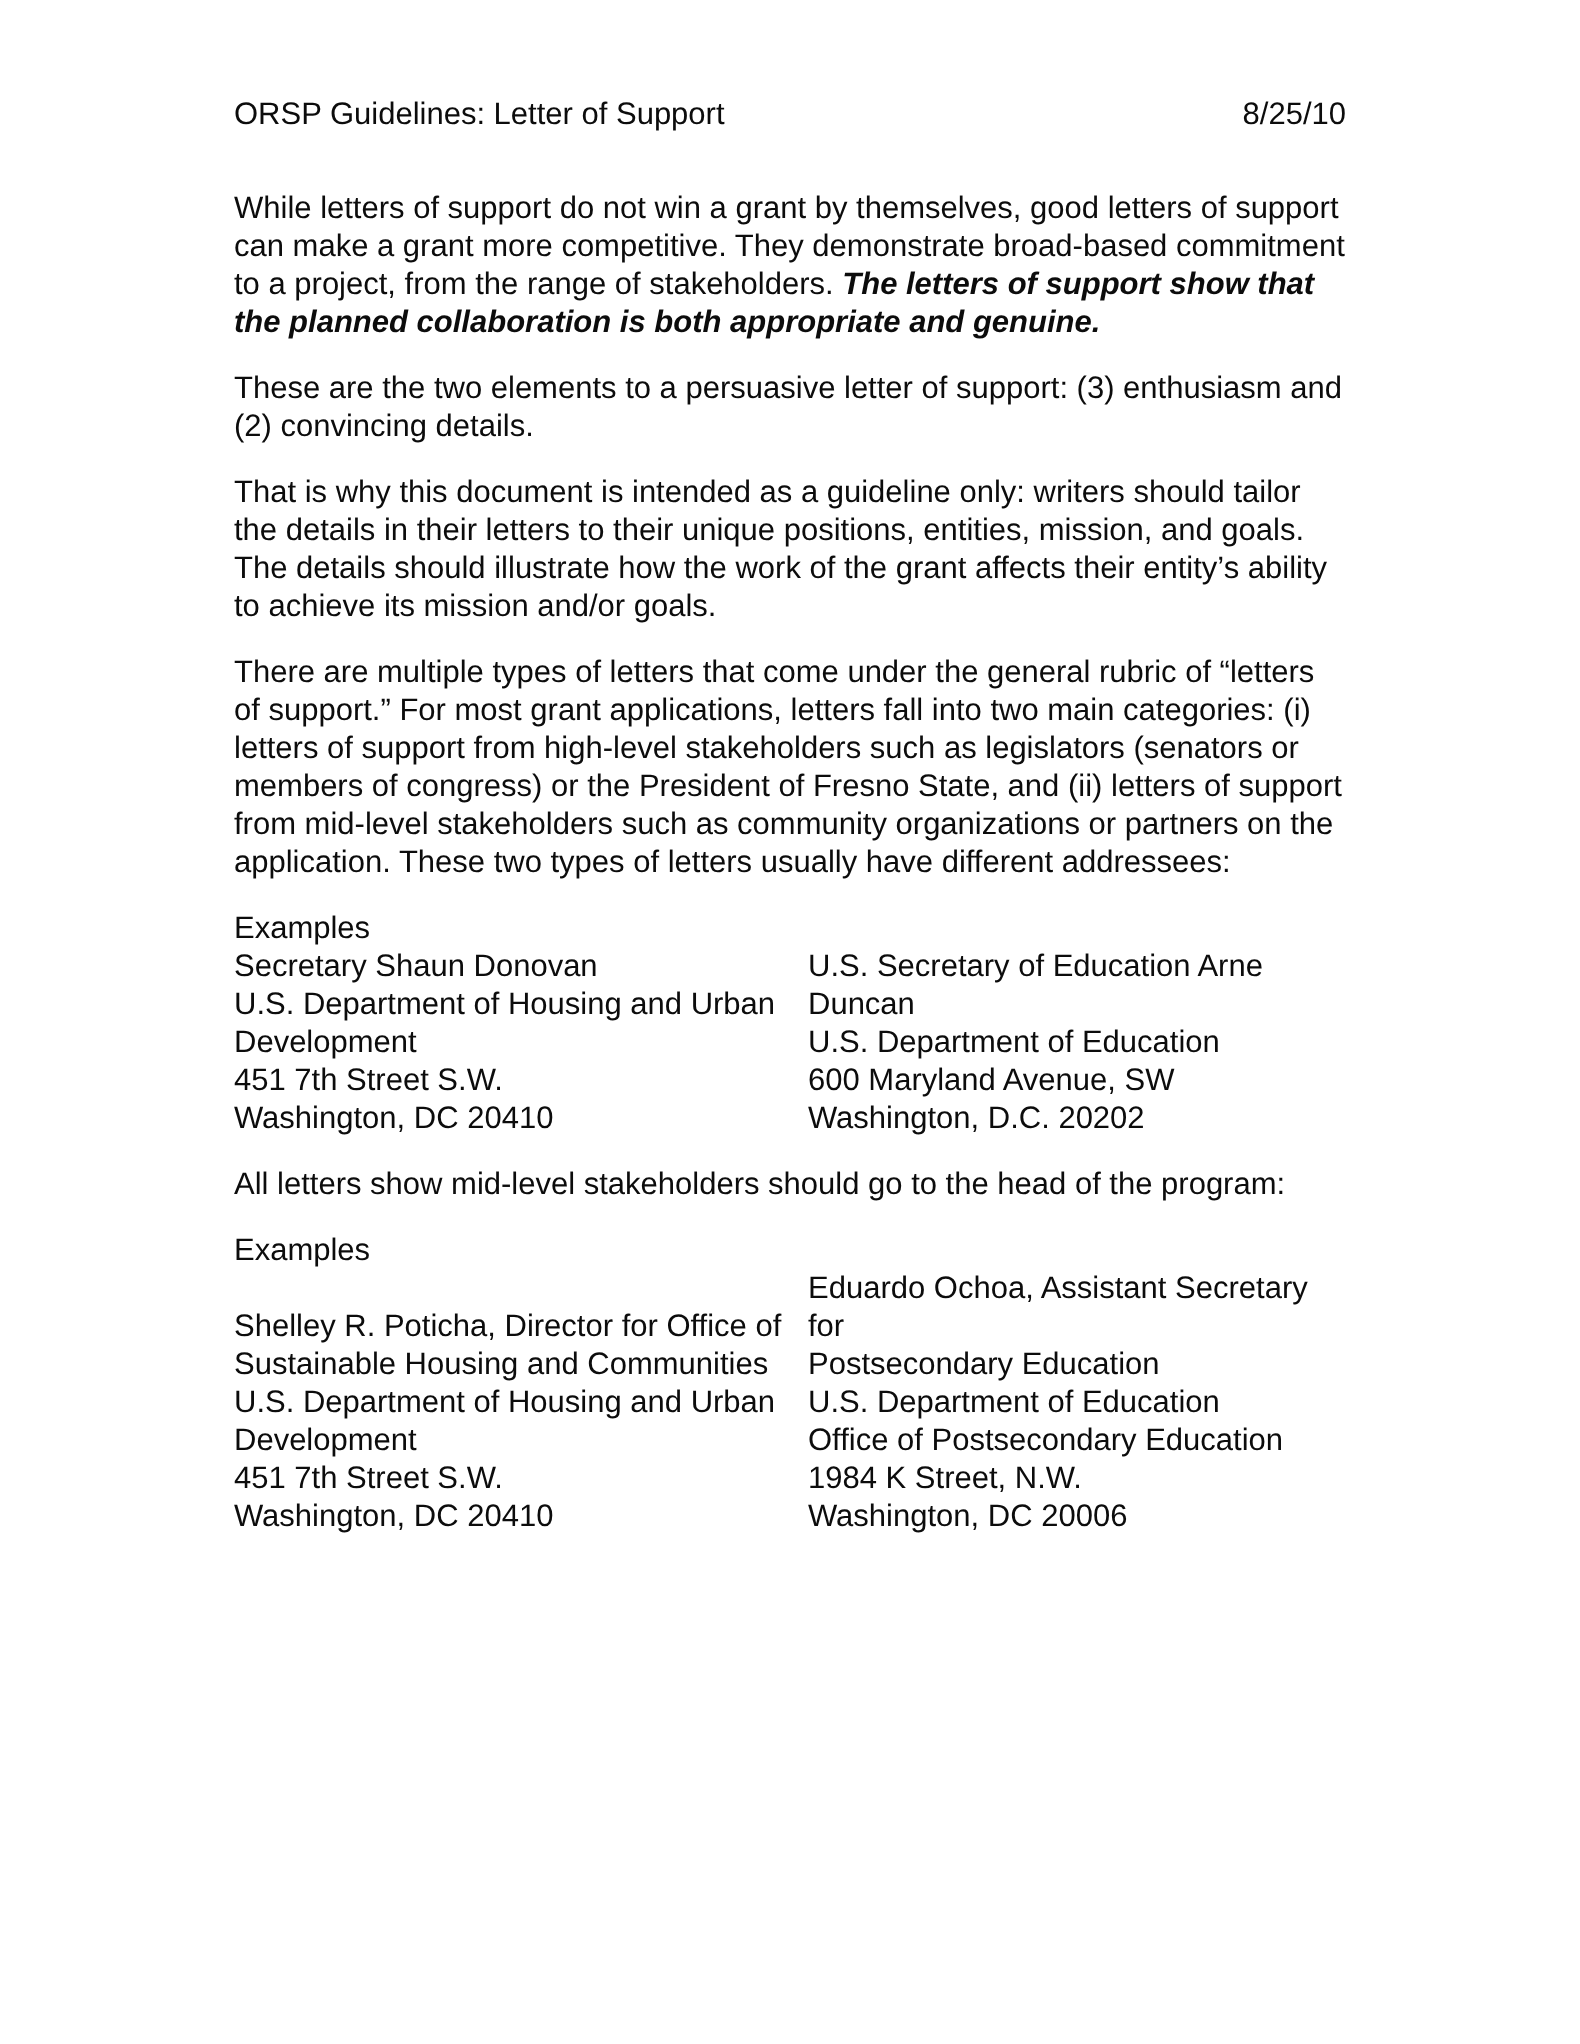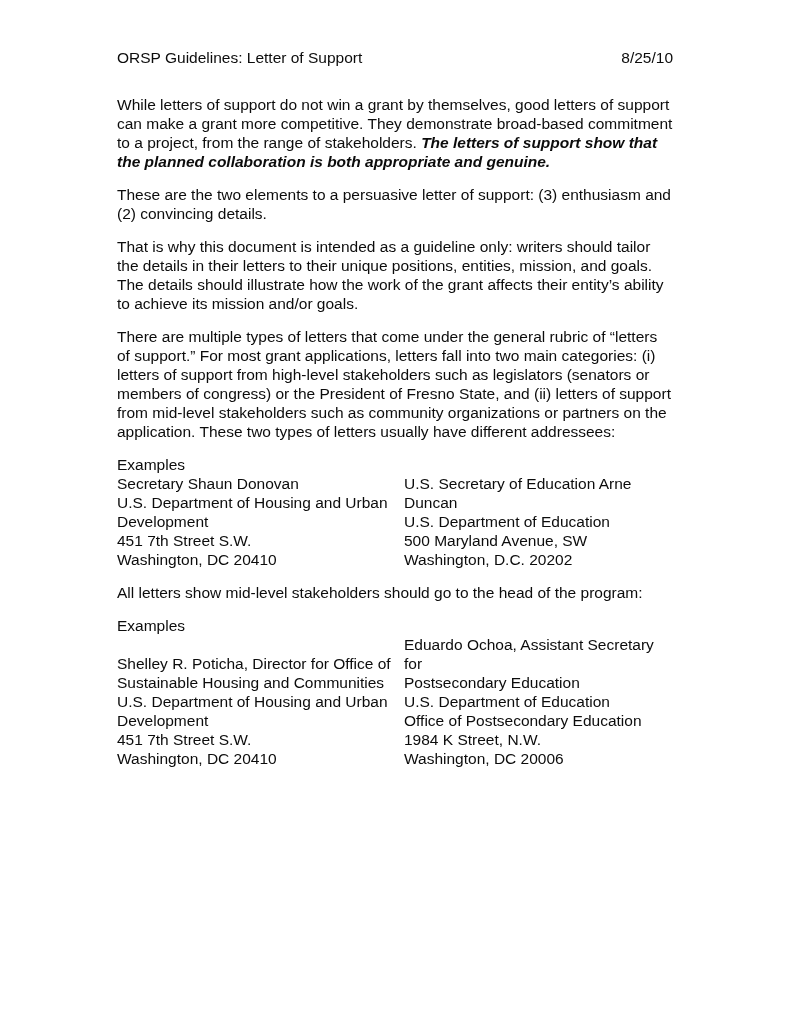--- a/index.html
+++ b/index.html
@@ -81,21 +81,21 @@
     <div class="examples-block">
       <div class="ex-label">Examples</div>
       <div class="cols">
         <div class="col col-left">Secretary Shaun Donovan
 U.S. Department of Housing and Urban
 Development
 451 7th Street S.W.
 Washington, DC 20410</div>
         <div class="col col-right">U.S. Secretary of Education Arne Duncan
 U.S. Department of Education
-500 Maryland Avenue, SW
+600 Maryland Avenue, SW
 Washington, D.C. 20202</div>
       </div>
     </div>
 
     <p class="para">All letters show mid-level stakeholders should go to the head of the program:</p>
 
     <div class="examples-block">
       <div class="ex-label">Examples</div>
       <div class="cols">
         <div class="col col-left">Shelley R. Poticha, Director for Office of

